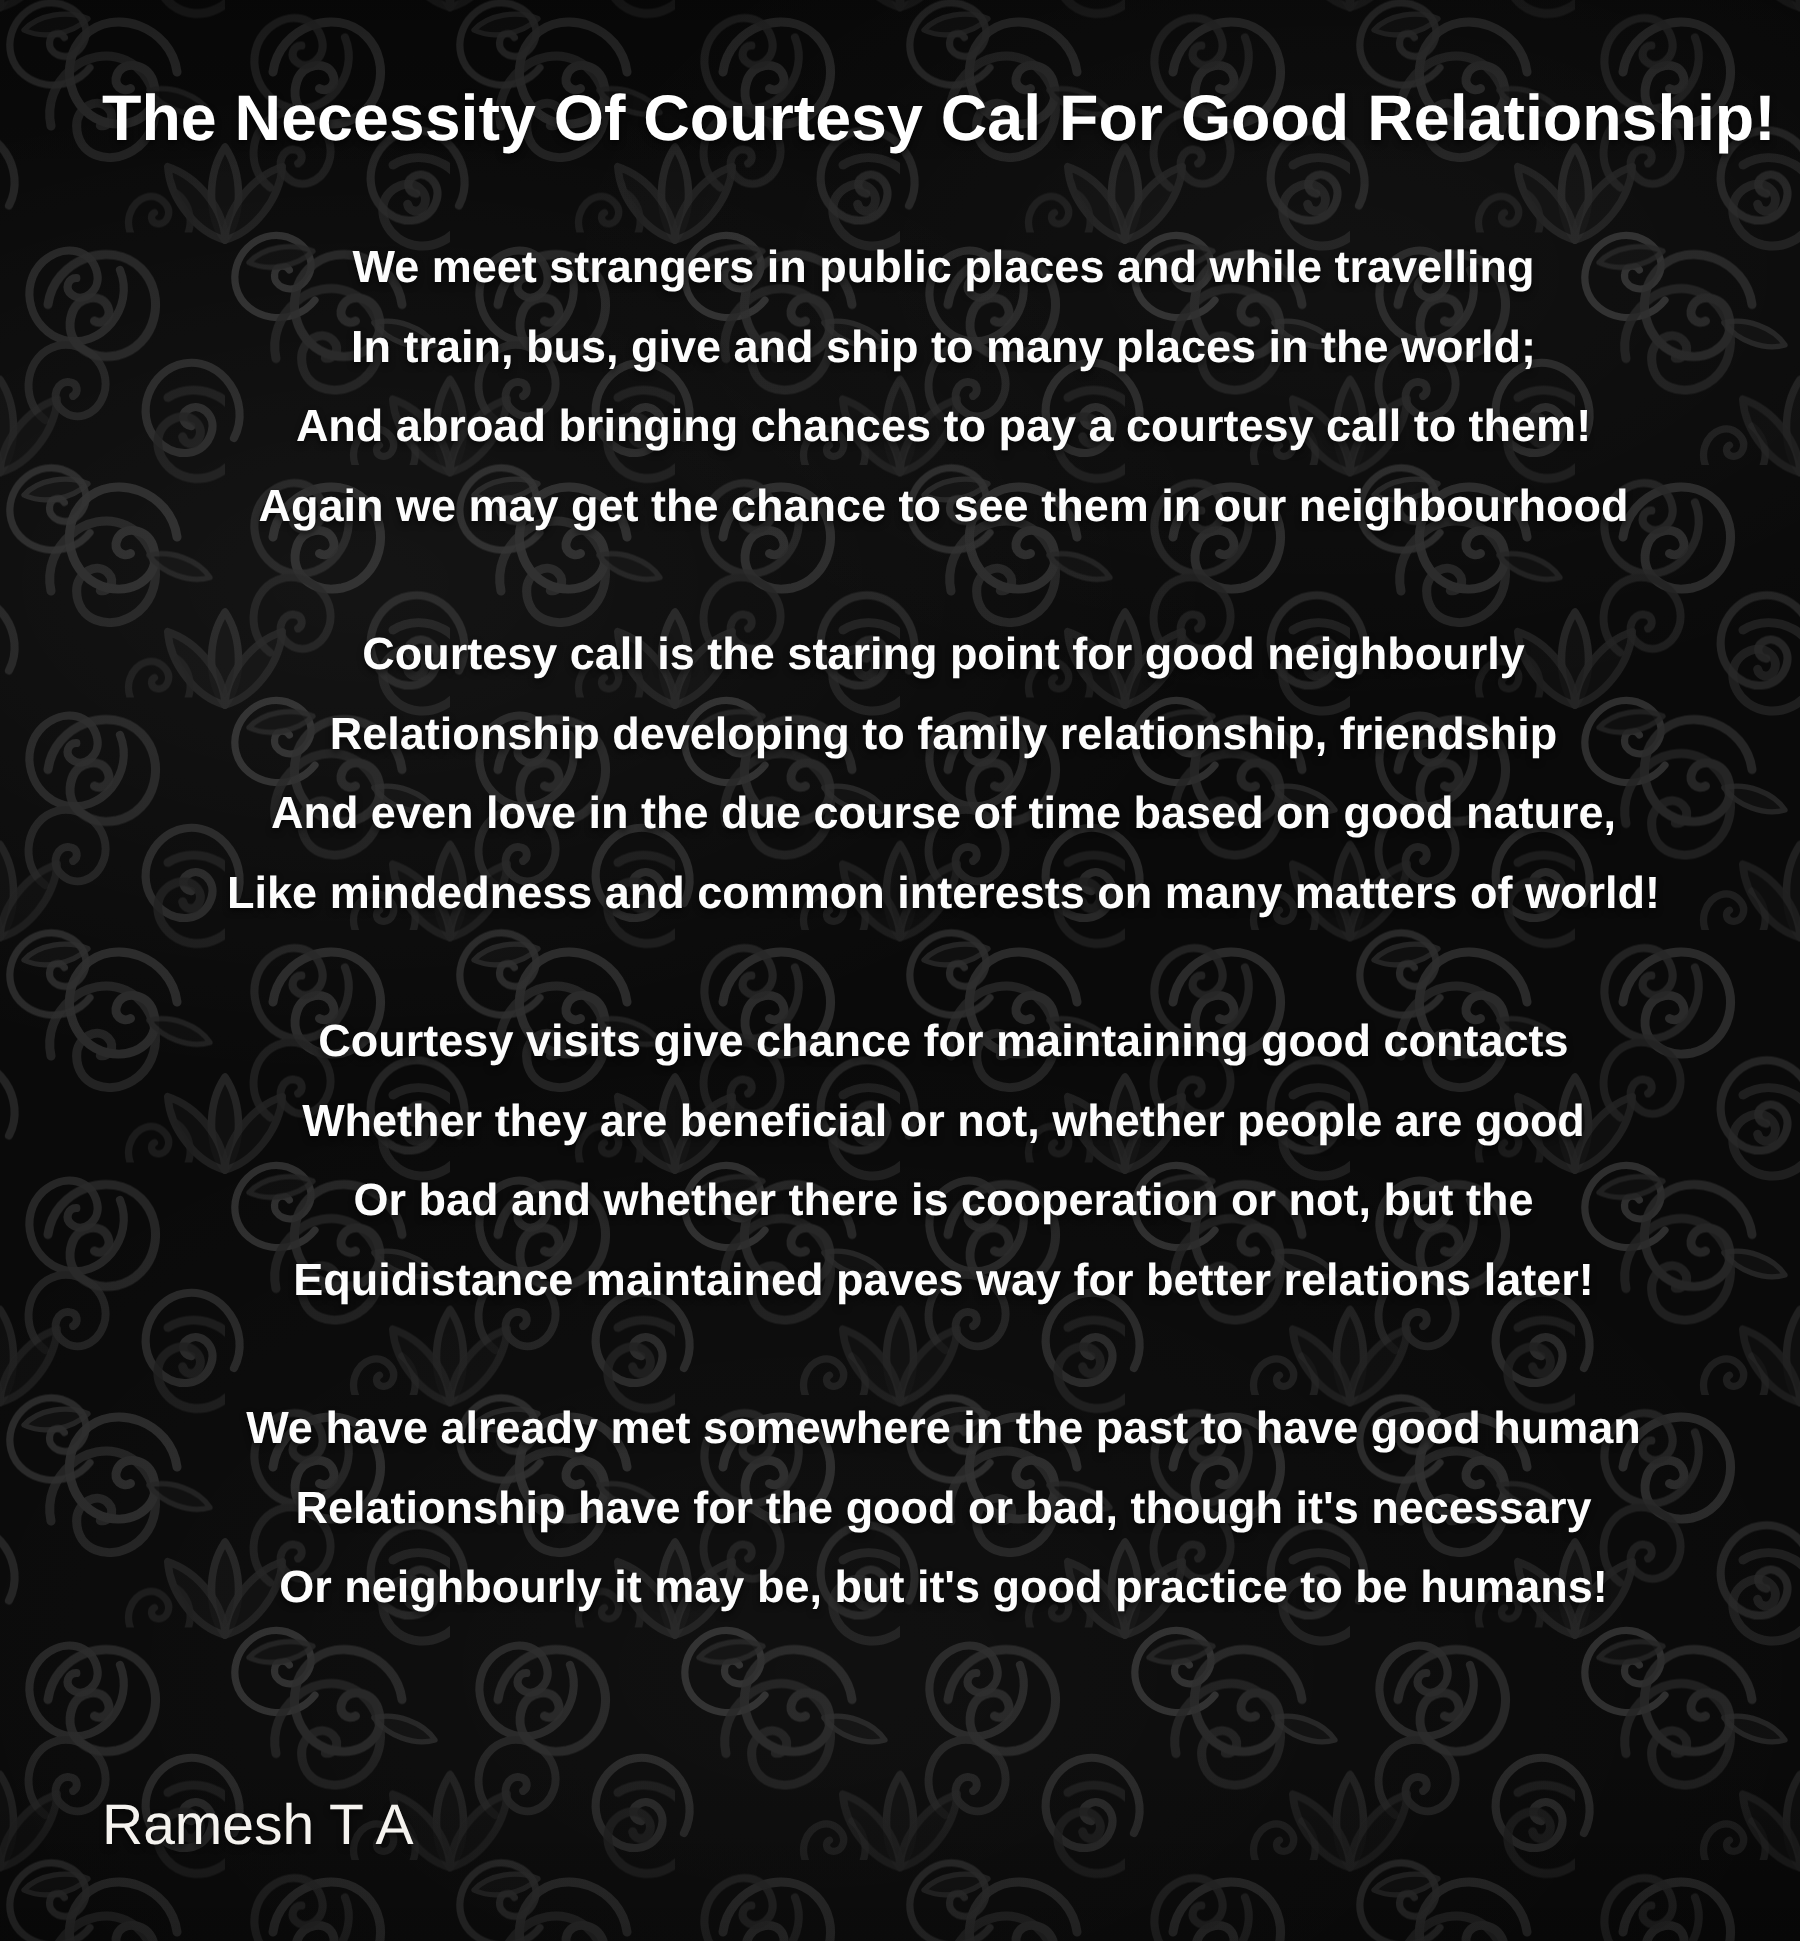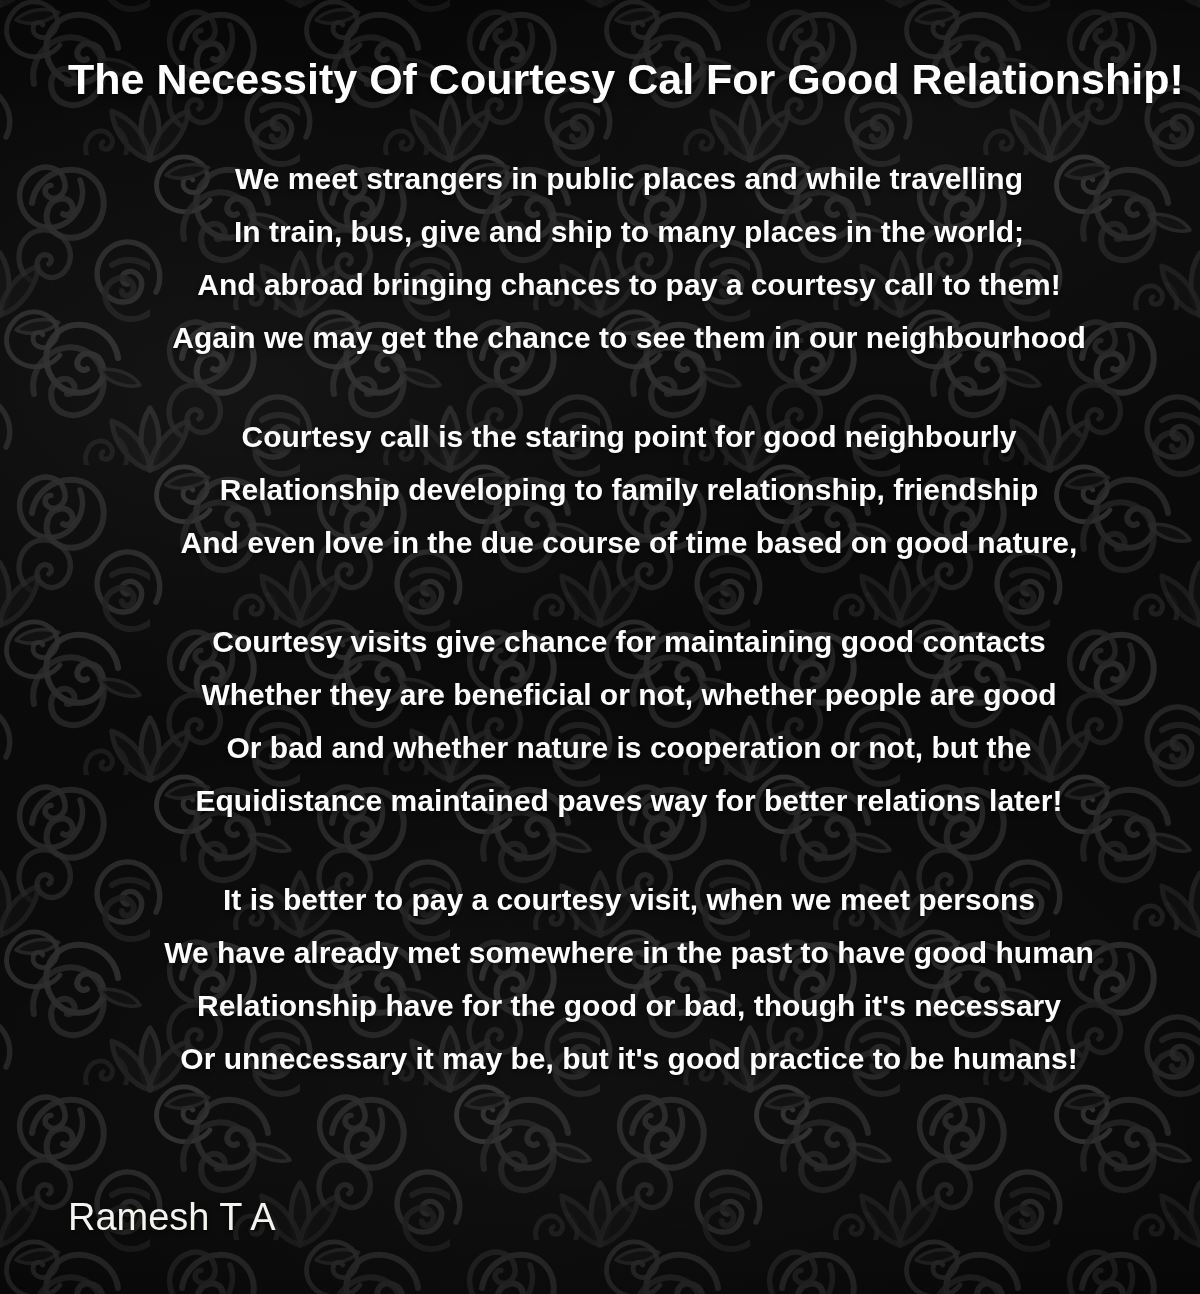--- a/index.html
+++ b/index.html
@@ -119,33 +119,33 @@
       <span class="line">We meet strangers in public places and while travelling</span>
       <span class="line">In train, bus, give and ship to many places in the world;</span>
       <span class="line">And abroad bringing chances to pay a courtesy call to them!</span>
       <span class="line">Again we may get the chance to see them in our neighbourhood</span>
     </p>
 
     <p class="stanza">
       <span class="line">Courtesy call is the staring point for good neighbourly</span>
       <span class="line">Relationship developing to family relationship, friendship</span>
       <span class="line">And even love in the due course of time based on good nature,</span>
+      <span class="line">Like mindedness and common interests on many matters of world!</span>
     </p>
 
     <p class="stanza">
       <span class="line">Courtesy visits give chance for maintaining good contacts</span>
       <span class="line">Whether they are beneficial or not, whether people are good</span>
-      <span class="line">Or bad and whether nature is cooperation or not, but the</span>
+      <span class="line">Or bad and whether there is cooperation or not, but the</span>
       <span class="line">Equidistance maintained paves way for better relations later!</span>
     </p>
 
     <p class="stanza">
-      <span class="line">It is better to pay a courtesy visit, when we meet persons</span>
       <span class="line">We have already met somewhere in the past to have good human</span>
       <span class="line">Relationship have for the good or bad, though it's necessary</span>
-      <span class="line">Or unnecessary it may be, but it's good practice to be humans!</span>
+      <span class="line">Or neighbourly it may be, but it's good practice to be humans!</span>
     </p>
 
   </div>
 
   <div class="author">Ramesh T A</div>
 
 </div>
 
 </body></html>

